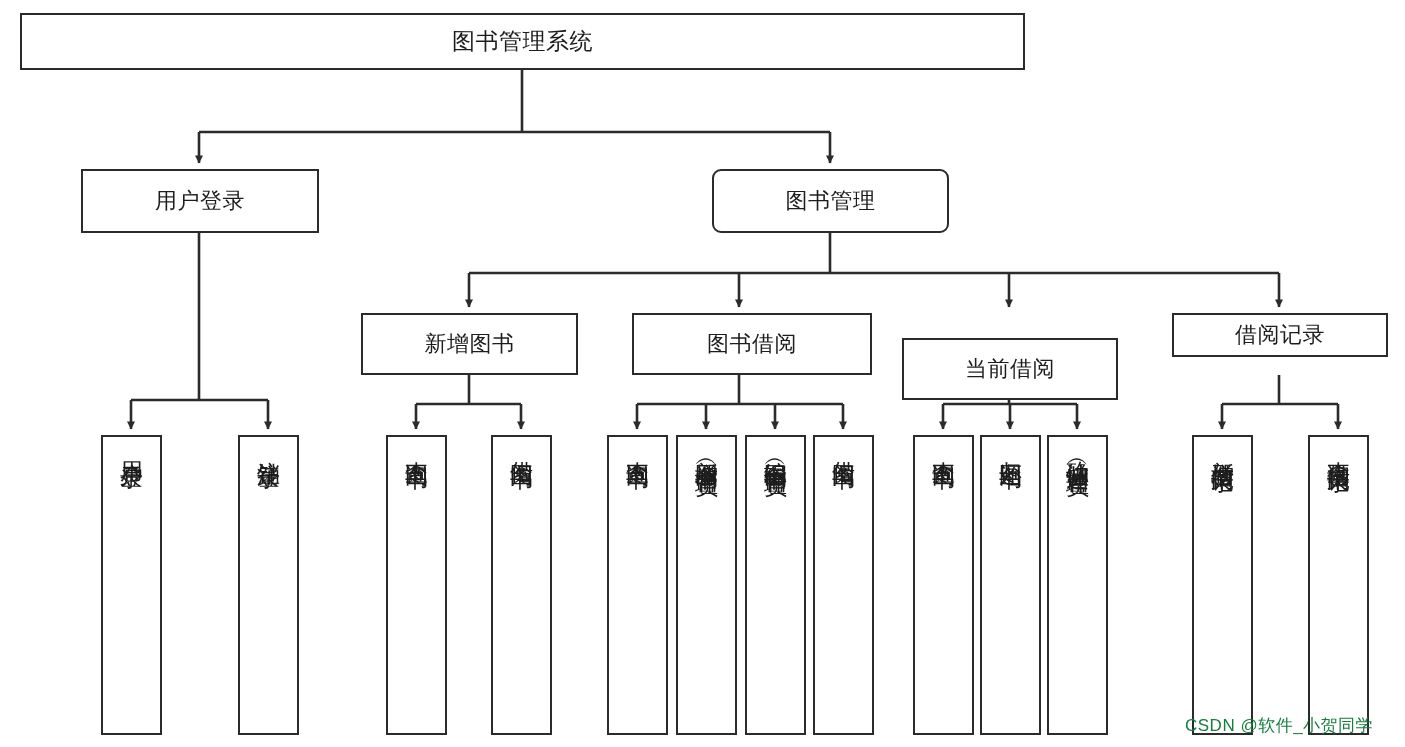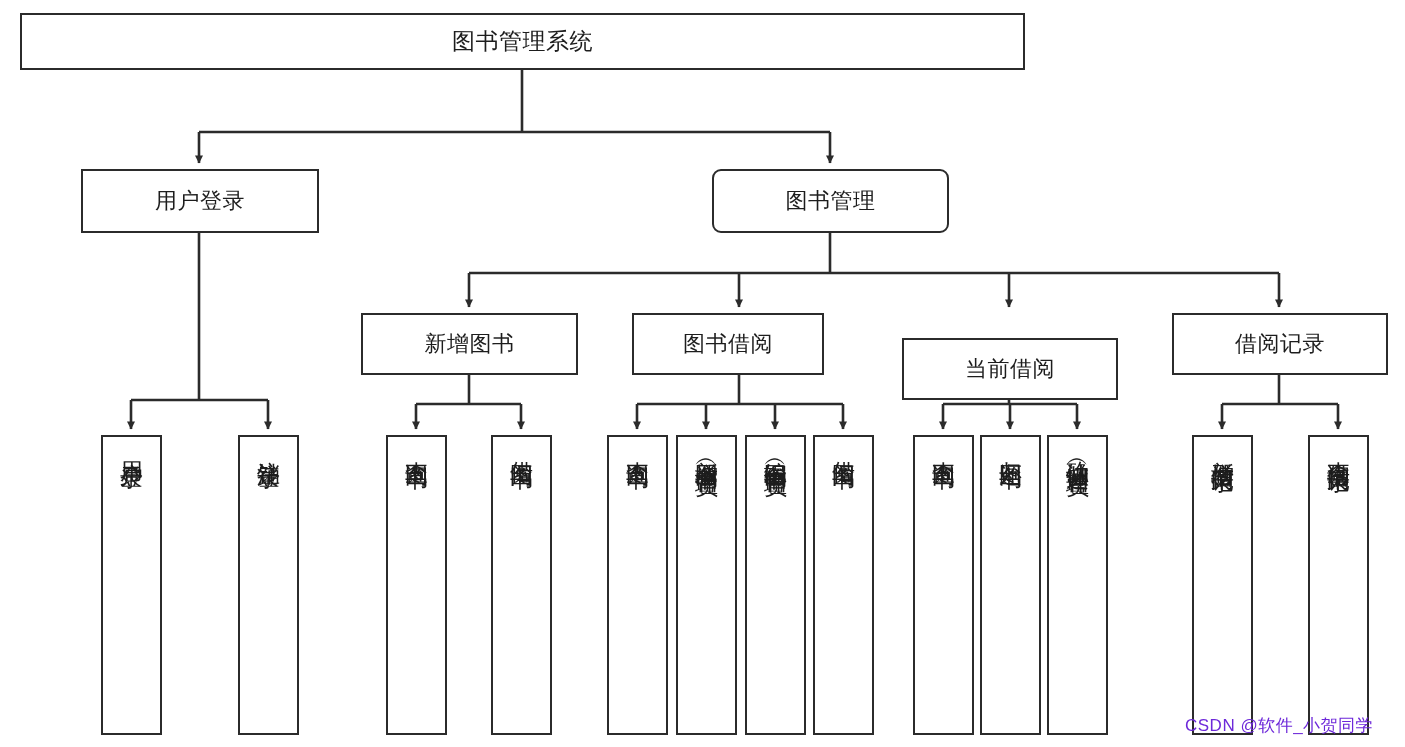--- a/index.html
+++ b/index.html
@@ -61,21 +61,21 @@
     text-orientation: upright;
     font-size: 23px;
     letter-spacing: 2px;
     line-height: 1;
   }
   .watermark {
     position: absolute;
     left: 1185px;
     top: 714px;
     font-size: 17px;
-    color: #6d28d9;
+    color: #15803d;
     letter-spacing: 0.5px;
     z-index: 3;
     white-space: pre;
     text-align: right;
   }
 </style>
 </head>
 <body>
 
 <div id="diagram-root">
@@ -137,27 +137,27 @@
   <div class="node horiz" style="left:81px; top:169px; width:238px; height:64px;">
     <span class="node-label">用户登录</span>
   </div>
   <div class="node horiz" style="left:712px; top:169px; width:237px; height:64px;border-radius:9px;">
     <span class="node-label">图书管理</span>
   </div>
 
   <div class="node horiz" style="left:361px; top:313px; width:217px; height:62px;">
     <span class="node-label">新增图书</span>
   </div>
-  <div class="node horiz" style="left:632px; top:313px; width:192px; height:62px;">
+  <div class="node horiz" style="left:632px; top:313px; width:240px; height:62px;">
     <span class="node-label">图书借阅</span>
   </div>
   <div class="node horiz" style="left:902px; top:313px; width:216px; height:62px;margin-top:25px;">
     <span class="node-label">当前借阅</span>
   </div>
-  <div class="node horiz" style="left:1172px; top:313px; width:216px; height:62px;">
+  <div class="node horiz" style="left:1172px; top:313px; width:216px; height:44px;">
     <span class="node-label">借阅记录</span>
   </div>
 
   <div class="node vert" style="left:101px; top:435px; width:61px; height:300px;">
     <span class="node-label">用户登录</span>
   </div>
   <div class="node vert" style="left:238px; top:435px; width:61px; height:300px;">
     <span class="node-label">注销登录</span>
   </div>
 

